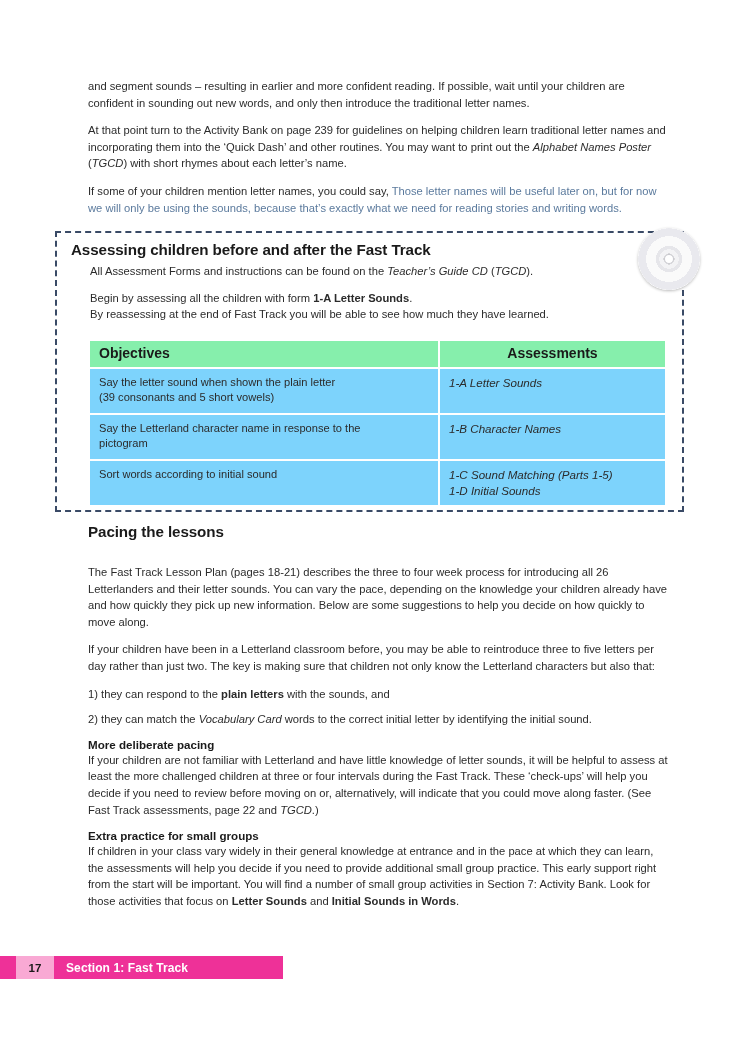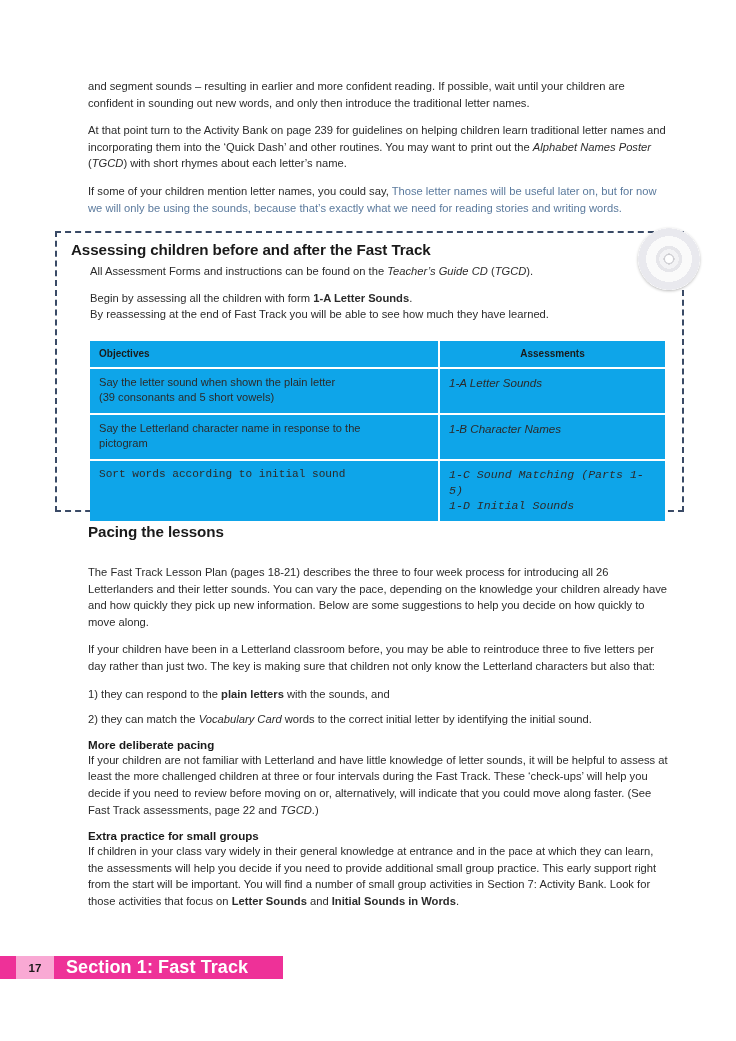--- a/index.html
+++ b/index.html
@@ -112,40 +112,40 @@
     table-layout: fixed;
   }
   .tbl th, .tbl td {
     padding: 6px 9px 7px 9px;
     vertical-align: top;
     font-size: 11.1px;
     line-height: 15.6px;
     border: 0;
   }
   .tbl th {
-    background: #0ea5e9;
-    color: #1a1a1a;
-    font-weight: bold;
-    font-size: 10px;
+    background: #86efac;
+    color: #1a1a1a;
+    font-weight: bold;
+    font-size: 14px;
     padding-top: 5px;
     padding-bottom: 5px;
   }
   .tbl th.col-obj { text-align: left; width: 330px; }
   .tbl th.col-ass { text-align: center; }
   .tbl td {
-    background: #0ea5e9;
+    background: #7dd3fc;
     color: #2b2b2b;
   }
   .tbl td.ass-cell {
     font-style: italic;
     font-size: 11.6px;
   }
   .tbl tr.hdr-row th { border-bottom: 2px solid #ffffff; }
   .tbl tr.body-row td { border-bottom: 2px solid #ffffff; }
-  .tbl tr.body-row:last-child td { border-bottom: 0; font-family: Liberation Mono, monospace; }
+  .tbl tr.body-row:last-child td { border-bottom: 0; }
   .tbl .col-sep { border-left: 2px solid #ffffff; }
   .cell-line { display: block; }
 
   
   .pacing-head {
     position: absolute;
     left: 88px;
     top: 523px;
     font-size: 15.2px;
     font-weight: bold;
@@ -186,21 +186,21 @@
     display: flex;
     align-items: center;
     justify-content: center;
     font-size: 11.6px;
     font-weight: bold;
     color: #1a1a1a;
     box-sizing: border-box;
   }
   .footer-label {
     margin-left: 12px;
-    font-size: 18px;
+    font-size: 12px;
     font-weight: bold;
     color: #ffffff;
     letter-spacing: 0.1px;
   }
 </style>
 </head>
 <body>
 
 <div class="page">
 

